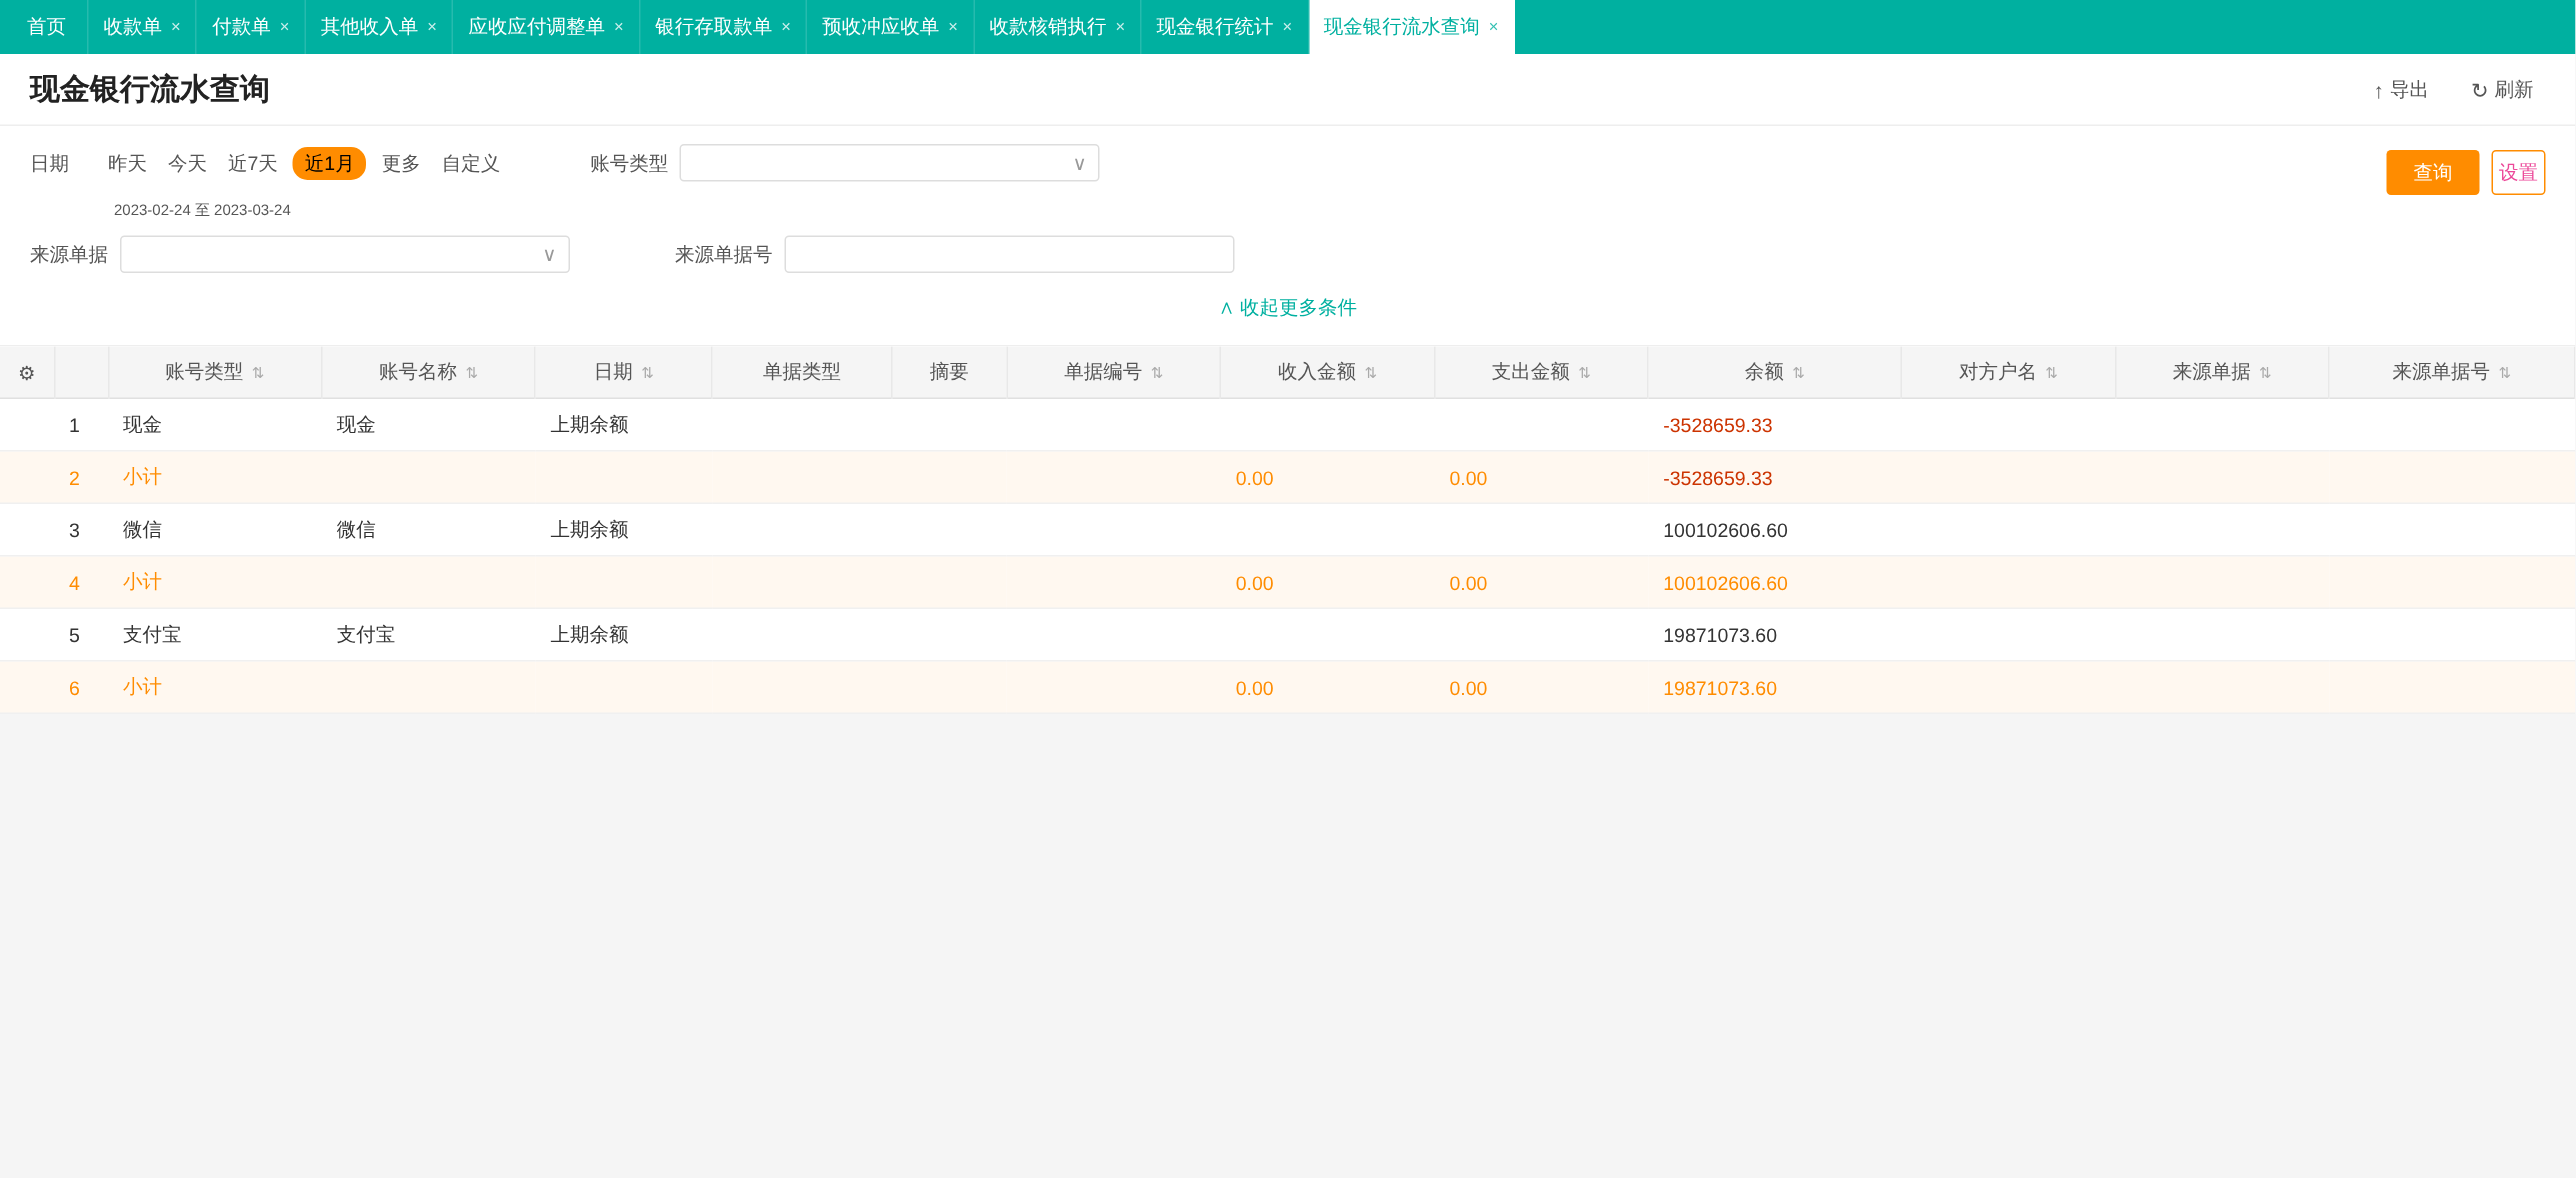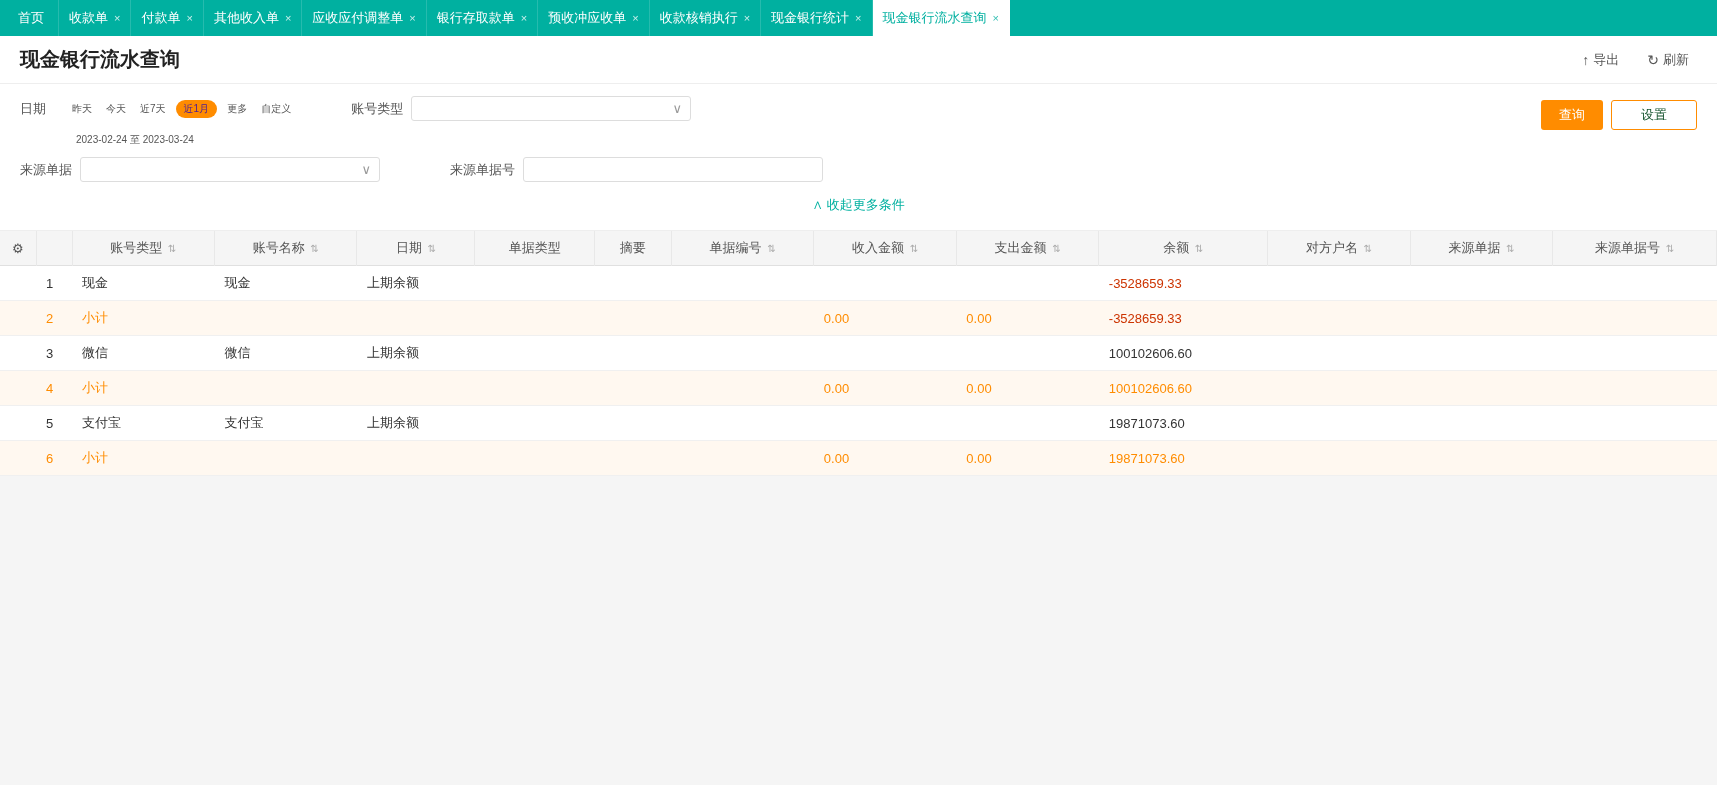--- a/index.html
+++ b/index.html
@@ -71,25 +71,25 @@
     .filter-label {
       color: #555;
       font-size: 13px;
       white-space: nowrap;
       min-width: 40px;
     }
     .date-shortcuts {
       display: flex; align-items: center; gap: 6px;
     }
     .date-btn {
-      color: #555; font-size: 10px; cursor: pointer; padding: 2px 4px;
+      color: #555; font-size: 13px; cursor: pointer; padding: 2px 4px;
     }
     .date-btn.active {
       background: #ff8c00;
-      color: #4c1d95;
+      color: #000000;
       border-radius: 10px;
       padding: 2px 8px;
     }
     .date-range {
       color: #555; font-size: 10px; margin-left: 20px;
     }
     .filter-select {
       display: flex; align-items: center;
       border: 1px solid #ddd;
       border-radius: 3px;
@@ -116,24 +116,24 @@
       background: #ff8c00;
       color: #fff;
       border: none;
       border-radius: 3px;
       padding: 6px 18px;
       cursor: pointer;
       font-size: 13px;
     }
     .settings-btn {
       border: 1px solid #ff8c00;
-      color: #14532d;
+      color: #ec4899;
       background: #fff;
       border-radius: 3px;
-      padding: 5px 29px;
+      padding: 5px 4px;
       cursor: pointer;
       font-size: 13px;
       text-align: right;
     }
     .filter-row2 {
       display: flex; align-items: center; gap: 30px; margin-bottom: 6px;
     }
     .filter-group {
       display: flex; align-items: center; gap: 8px;
     }

